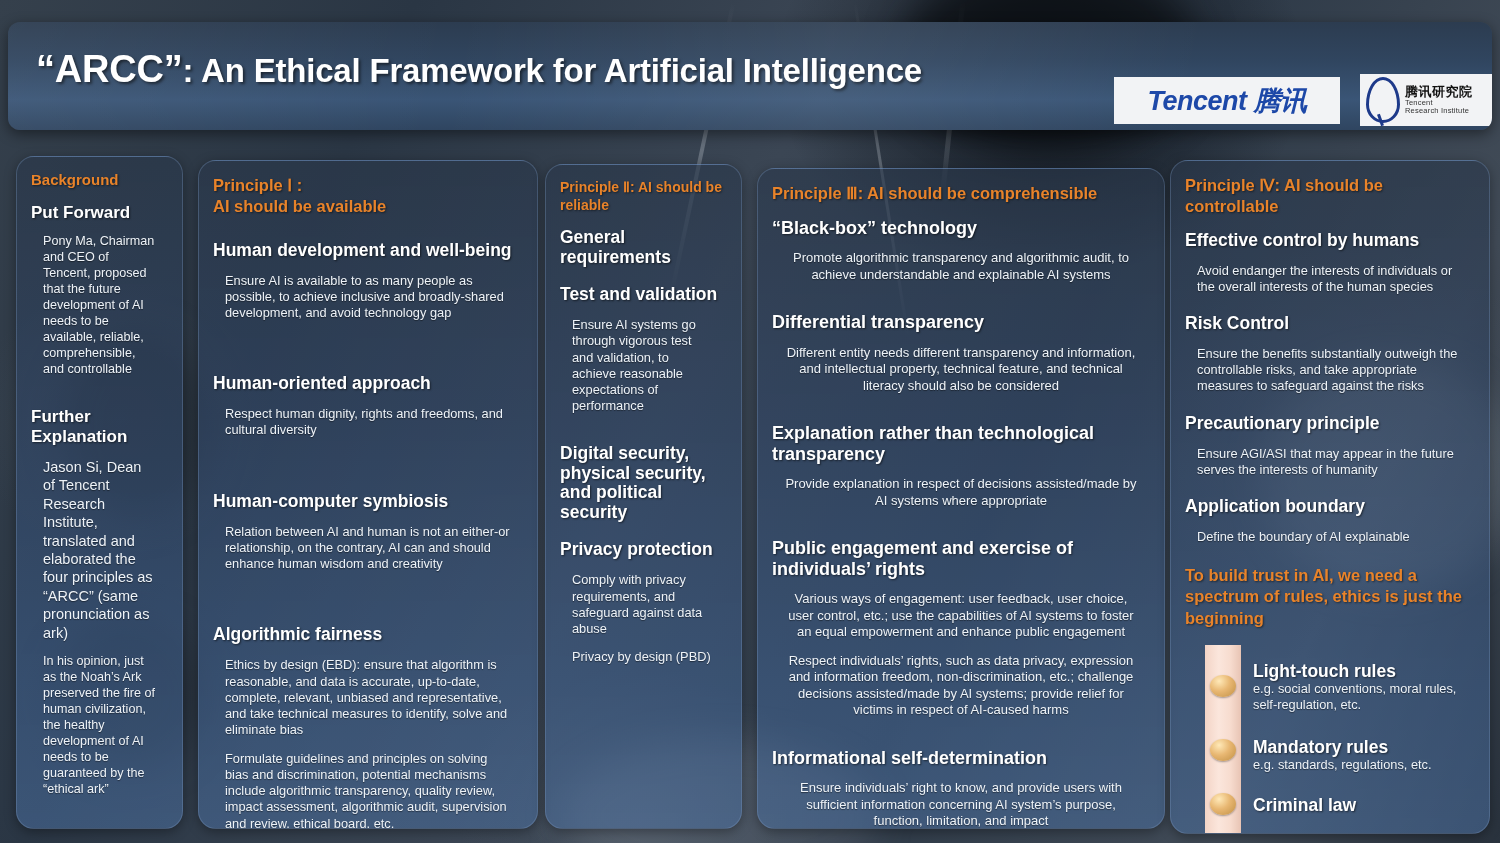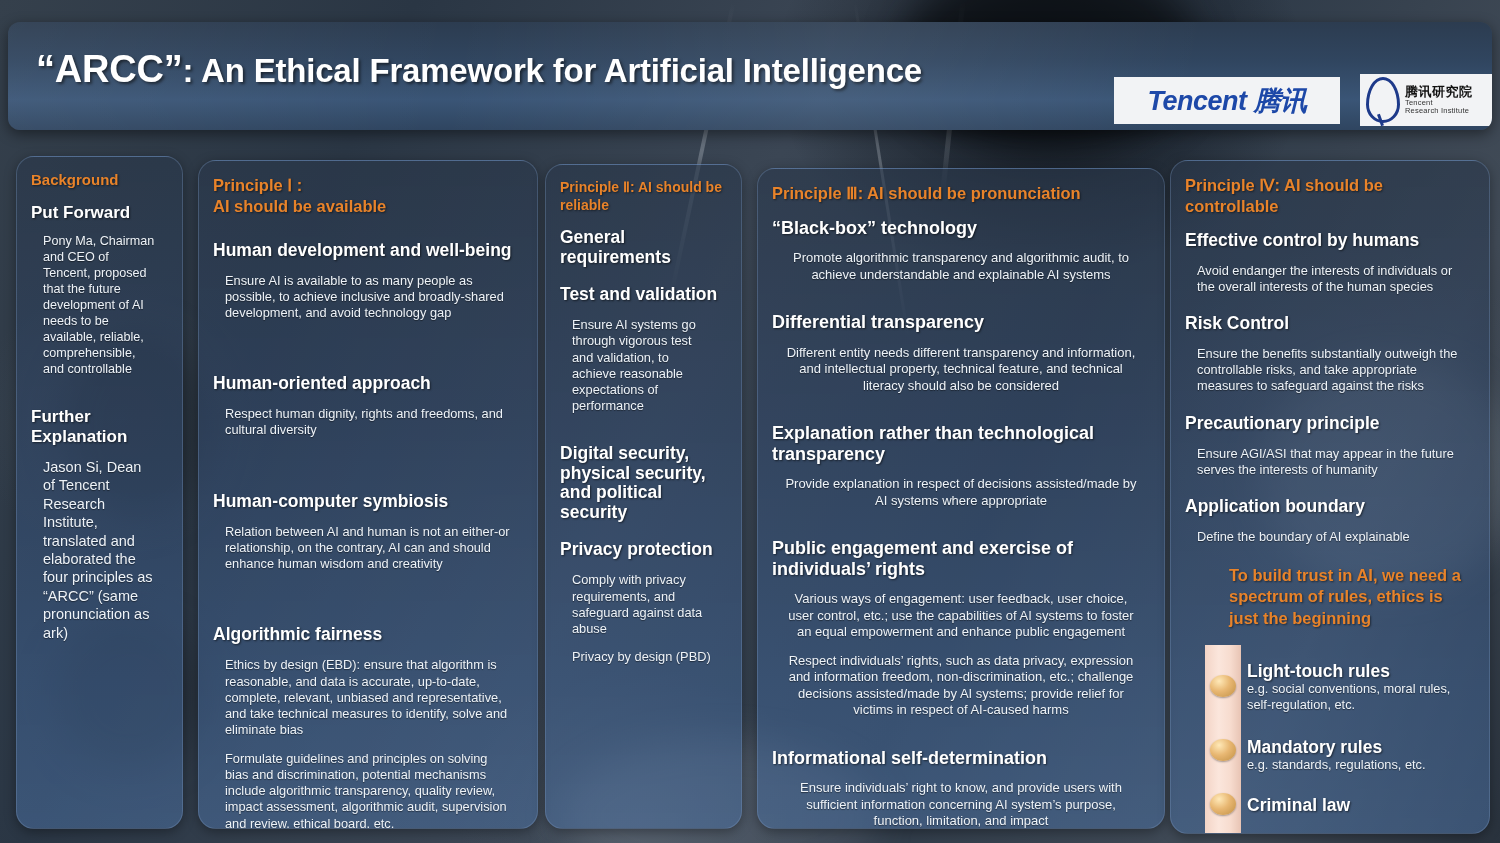--- a/index.html
+++ b/index.html
@@ -83,21 +83,21 @@
 
   #col-p3{left:757px;top:168px;width:406px;height:659px;}
   #col-p3 h3.sub{font-size:18px;}
   #col-p3 p.body{font-size:13px;text-align:center;}
 
   #col-p4{left:1170px;top:160px;width:318px;height:672px;}
   #col-p4 h3.sub{font-size:17.5px;}
   #col-p4 p.body{font-size:12.8px;}
 
   
-  #trust-note{margin-top:20px;color:#e8832a;font-size:16.5px;font-weight:bold;line-height:1.28;text-shadow:1px 1px 2px rgba(0,0,0,.5);margin-left:44px;}
+  #trust-note{margin-top:20px;color:#e8832a;font-size:16.5px;font-weight:bold;line-height:1.28;text-shadow:1px 1px 2px rgba(0,0,0,.5);}
   #rules-wrap{position:relative;margin-top:16px;height:240px;}
   #arrow{position:absolute;left:14px;top:0;width:48px;height:238px;}
   #arrow .shaft{
     position:absolute;left:6px;top:0;width:36px;height:196px;
     background:linear-gradient(90deg,#f3d4c6 0%,#fbe6dc 38%,#f7dccf 70%,#e8c4b4 100%);
   }
   #arrow .vcut{
     position:absolute;left:6px;top:0;width:36px;height:18px;
     clip-path:polygon(0 0,18px 16px,36px 0,36px 18px,0 18px);
     background:linear-gradient(90deg,#f3d4c6 0%,#fbe6dc 38%,#f7dccf 70%,#e8c4b4 100%);
@@ -105,21 +105,21 @@
   #arrow .head{
     position:absolute;left:0;top:188px;width:48px;height:50px;
     clip-path:polygon(50% 100%,0 0,100% 0);
     background:linear-gradient(90deg,#f3d4c6 0%,#fbe6dc 38%,#f7dccf 70%,#e8c4b4 100%);
   }
   .bead{
     position:absolute;left:11px;width:26px;height:22px;border-radius:50%;
     background:radial-gradient(ellipse at 35% 28%,#ffe9b8 0%,#e8b772 45%,#c08f43 100%);
     box-shadow:0 1px 2px rgba(0,0,0,.35);
   }
-  .rule{position:absolute;left:62px;}
+  .rule{position:absolute;left:68px;}
   .rule .rt{color:#fff;font-weight:bold;font-size:17.5px;line-height:1.16;text-shadow:1px 1px 2px rgba(0,0,0,.55);}
   .rule .rd{color:#eef3f8;font-size:12.8px;line-height:1.26;text-shadow:0 1px 1px rgba(0,0,0,.45);}
 </style>
 </head>
 <body>
 
 <div id="stage">
 
   <div class="streak" style="left:700px;top:0;width:4px;height:300px;transform:rotate(12deg);"></div>
   <div class="streak" style="left:880px;top:0;width:3px;height:340px;transform:rotate(-9deg);"></div>
@@ -148,20 +148,21 @@
   </div>
 
   <div class="panel" id="col-bg">
     <div class="pad">
       <h2 class="ptitle">Background</h2>
       <h3 class="sub">Put Forward</h3>
       <p class="body">Pony Ma, Chairman and CEO of Tencent, proposed that the future development of AI needs to be available, reliable, comprehensible, and controllable</p>
       <div class="gap"></div>
       <h3 class="sub">Further Explanation</h3>
       <p class="body" style="font-size:14.5px;">Jason Si, Dean of Tencent Research Institute, translated and elaborated the four principles as “ARCC” (same pronunciation as ark)</p>
+      <p class="body">In his opinion, just as the Noah’s Ark preserved the fire of human civilization, the healthy development of AI needs to be guaranteed by the “ethical ark”</p>
     </div>
   </div>
 
   <div class="panel" id="col-p1">
     <div class="pad">
       <h2 class="ptitle" style="white-space:pre-line;">Principle Ⅰ :
 AI should be available</h2>
       <h3 class="sub">Human development and well-being</h3>
       <p class="body">Ensure AI is available to as many people as possible, to achieve inclusive and broadly-shared development, and avoid technology gap</p>
       <div class="gap"></div>
@@ -188,21 +189,21 @@
       <h3 class="sub">Digital security, physical security, and political security</h3>
       <div class="gap"></div>
       <h3 class="sub">Privacy protection</h3>
       <p class="body">Comply with privacy requirements, and safeguard against data abuse</p>
       <p class="body">Privacy by design (PBD)</p>
     </div>
   </div>
 
   <div class="panel" id="col-p3">
     <div class="pad">
-      <h2 class="ptitle">Principle Ⅲ: AI should be pronunciation</h2>
+      <h2 class="ptitle">Principle Ⅲ: AI should be comprehensible</h2>
       <h3 class="sub">“Black-box” technology</h3>
       <p class="body">Promote algorithmic transparency and algorithmic audit, to achieve understandable and explainable AI systems</p>
       <div class="gap"></div>
       <h3 class="sub">Differential transparency</h3>
       <p class="body">Different entity needs different transparency and information, and intellectual property, technical feature, and technical literacy should also be considered</p>
       <div class="gap"></div>
       <h3 class="sub">Explanation rather than technological transparency</h3>
       <p class="body">Provide explanation in respect of decisions assisted/made by AI systems where appropriate</p>
       <div class="gap"></div>
       <h3 class="sub">Public engagement and exercise of individuals’ rights</h3>

